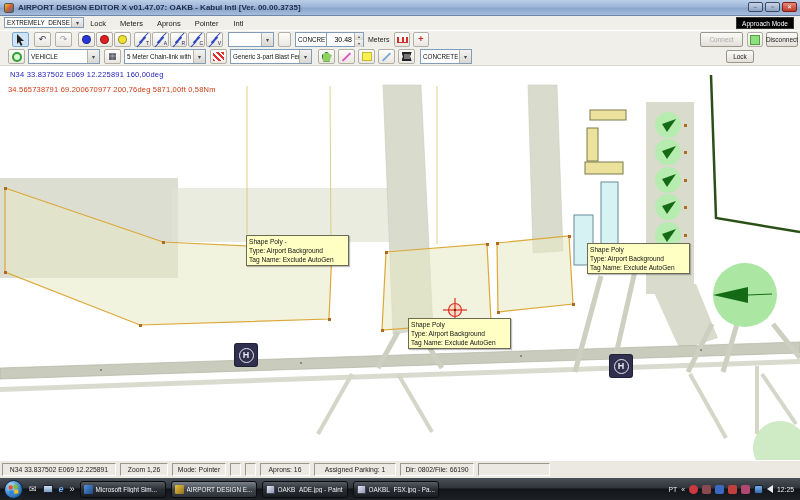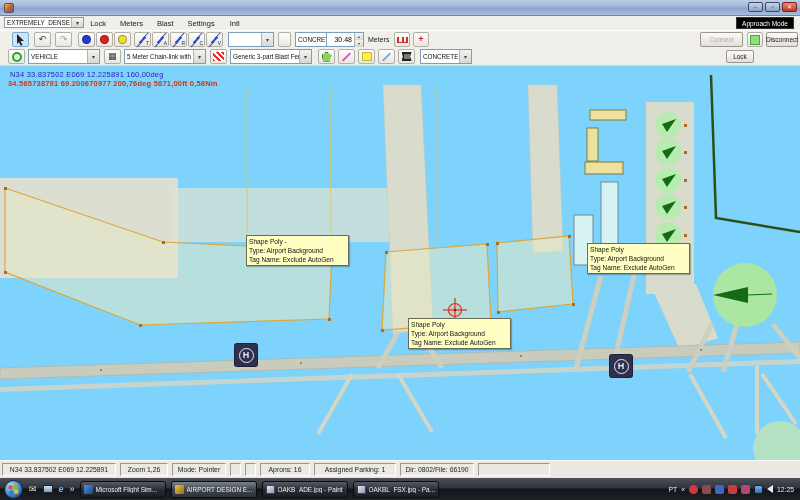--- a/index.html
+++ b/index.html
@@ -45,25 +45,25 @@
   .spin { position:absolute; top:1px; height:15px; background:#fff; border:1px solid #7f9db9; display:flex; }
   .spin-val { font-size:7px; padding:3px 2px 0 0; text-align:right; flex:1; }
   .spin-arrows { width:9px; display:flex; flex-direction:column; border-left:1px solid #b5b2aa; }
   .spin-arrows span { flex:1; font-size:4px; line-height:7px; text-align:center; color:#445; background:linear-gradient(180deg,#f4f3f0,#d9d7d0); }
   .label7 { position:absolute; font-size:7px; color:#222; }
   .pushbtn { position:absolute; height:15px; border:1px solid #9a978e; border-radius:2px;
     background:linear-gradient(180deg,#fbfaf8,#e2e0d8); font-size:6.5px; text-align:center; color:#222; display:flex; align-items:center; justify-content:center; }
   .pushbtn.disabled { color:#aaa; }
 
   
-  #map { position:absolute; left:0; top:66px; width:800px; height:394px; background:#7dd3fc; overflow:hidden; }
+  #map { position:absolute; left:0; top:66px; width:800px; height:394px; background:#ffffff; overflow:hidden; }
   #map svg { position:absolute; left:0; top:0; }
   .coord { position:absolute; font-size:7.5px; white-space:nowrap; letter-spacing:.2px; }
   #coord-blue { left:10px; top:4px; color:#2323bb; }
-  #coord-red  { left:8px;  top:13px; color:#cc3a10;font-weight:bold; }
+  #coord-red  { left:8px;  top:19px; color:#cc3a10; }
   .tooltip { position:absolute; width:103px; background:#ffffc4; border:1px solid #6a6a55;
     font-size:6.6px; line-height:9px; color:#111; padding:1px 2px; box-shadow:1px 1px 1px rgba(0,0,0,.25); }
   .tooltip div { white-space:nowrap; }
   .helipad { position:absolute; width:22px; height:22px; background:#30304e; border-radius:2px;
     display:flex; align-items:center; justify-content:center; box-shadow:0 0 0 1px #202038; }
   .helipad .ring { width:15px; height:15px; border:1.5px solid #e8e8f2; border-radius:50%;
     display:flex; align-items:center; justify-content:center; }
   .helipad .hl { color:#e8e8f2; font-size:9px; font-weight:bold; line-height:1; }
 
   
@@ -87,35 +87,36 @@
   .taskbtn .tlabel { color:#f0f2f5; font-size:6.4px; white-space:nowrap; overflow:hidden; }
   #tray { margin-left:auto; display:flex; align-items:center; gap:4px; padding-right:6px; }
   #tray .tray-ico { width:9px; height:9px; border-radius:2px; }
   #tray .ttext { color:#e8ecf0; font-size:6.8px; }
 </style>
 </head>
 <body>
 
 <div id="titlebar">
   <div id="app-icon"></div>
+  <span id="title-text">AIRPORT DESIGN EDITOR X   v01.47.07: OAKB - Kabul Intl [Ver. 00.00.3735]</span>
   <div id="win-controls">
     <div class="winbtn">–</div>
     <div class="winbtn">▫</div>
     <div class="winbtn close">✕</div>
   </div>
 </div>
 
 <div id="menubar">
   <span class="menu-item">File</span>
   <span class="menu-item">Edit</span>
   <span class="menu-item">View</span>
   <span class="menu-item">Lock</span>
   <span class="menu-item">Meters</span>
-  <span class="menu-item">Blast</span>
-  <span class="menu-item">Settings</span>
+  <span class="menu-item">Aprons</span>
+  <span class="menu-item">Pointer</span>
   <div class="combo" id="density-combo">
     <span class="combo-text">EXTREMELY_DENSE</span>
     <span class="combo-arrow">▾</span>
   </div>
   <span id="menu-help">Intl</span>
   <div id="approach-btn">Approach Mode</div>
 </div>
 
 <div class="toolbar" id="toolbar1">
   <div class="tbtn sel" style="left:12px">

